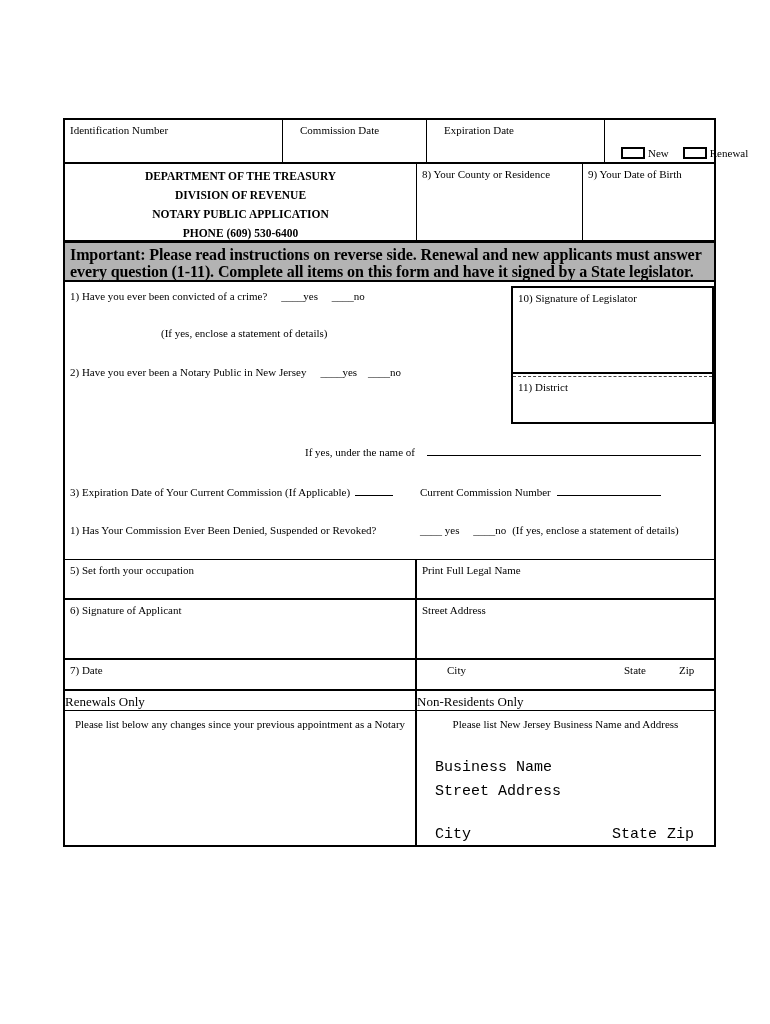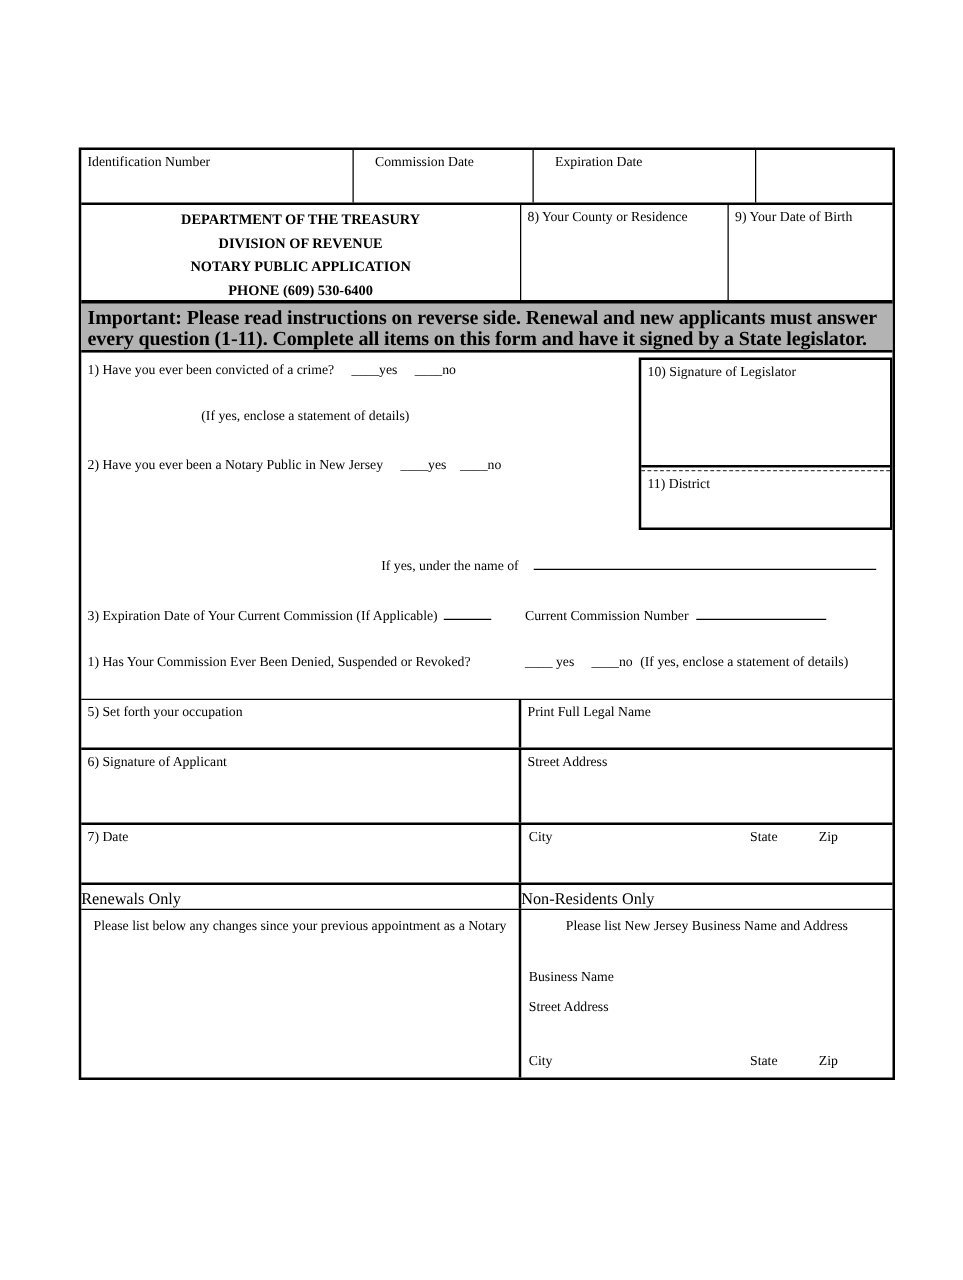--- a/index.html
+++ b/index.html
@@ -47,51 +47,59 @@
   .q4r{left:355px;top:242px;}
   .q4r .answers{margin-left:0;}
   .q4note{margin-left:6px;}
   .legbox{position:absolute;left:446px;top:4px;width:199px;height:134px;border:2px solid #000;background:#fff;}
   .leg-sig{height:84px;}
   .dbl{height:2px;border-top:2px solid #000;border-bottom:1px dashed #444;margin:0;}
   .leg-dist{height:40px;}
   
   .row5{height:40px;border-bottom:2px solid #000;}
   .row6{height:60px;border-bottom:2px solid #000;}
-  .row7{height:48px;border-bottom:2px solid #000;}
+  .row7{height:31px;border-bottom:2px solid #000;gap:24px;}
   .row8{height:20px;border-bottom:1px solid #000;}
   .row9{height:134px;}
   .lc{width:352px;border-right:2px solid #000;}
   .rc{flex:1;position:relative;}
   .csz{position:absolute;top:4px;left:0;width:100%;font-size:11px;}
   .csz .city{position:absolute;left:6px;}
   .csz .state{position:absolute;left:183px;}
   .csz .zip{position:absolute;left:238px;}
   .hdr-center{width:100%;text-align:left;font-size:13px;padding-top:3px;}
   .note-center{width:100%;text-align:center;font-size:11px;padding-top:7px;}
-  .nr-line{position:absolute;left:6px;font-size:11px;}
+  .nr-line{position:absolute;left:18px;font-size:15px;font-family:Liberation Mono, monospace;}
   .nr-bn{top:48px;}
   .nr-st{top:72px;}
   .nr-csz{top:115px;}
 </style>
 </head>
 <body>
 
 <div class="page">
   <div class="form">
 
     <div class="row row1">
       <div class="cell c-id">
         <span class="lbl">Identification Number</span>
       </div>
       <div class="cell c-comm">
         <span class="lbl">Commission Date</span>
       </div>
       <div class="cell c-exp">
         <span class="lbl">Expiration Date</span>
+      </div>
+      <div class="cell c-type">
+        <div class="cb-row">
+          <span class="cb"></span>
+          <span class="cb-lbl">New</span>
+          <span class="cb cb2"></span>
+          <span class="cb-lbl">Renewal</span>
+        </div>
       </div>
     </div>
 
     <div class="row row2">
       <div class="cell c-agency">
         <div class="agency-line">DEPARTMENT OF THE TREASURY</div>
         <div class="agency-line">DIVISION OF REVENUE</div>
         <div class="agency-line">NOTARY PUBLIC APPLICATION</div>
         <div class="agency-line">PHONE (609) 530-6400</div>
       </div>

